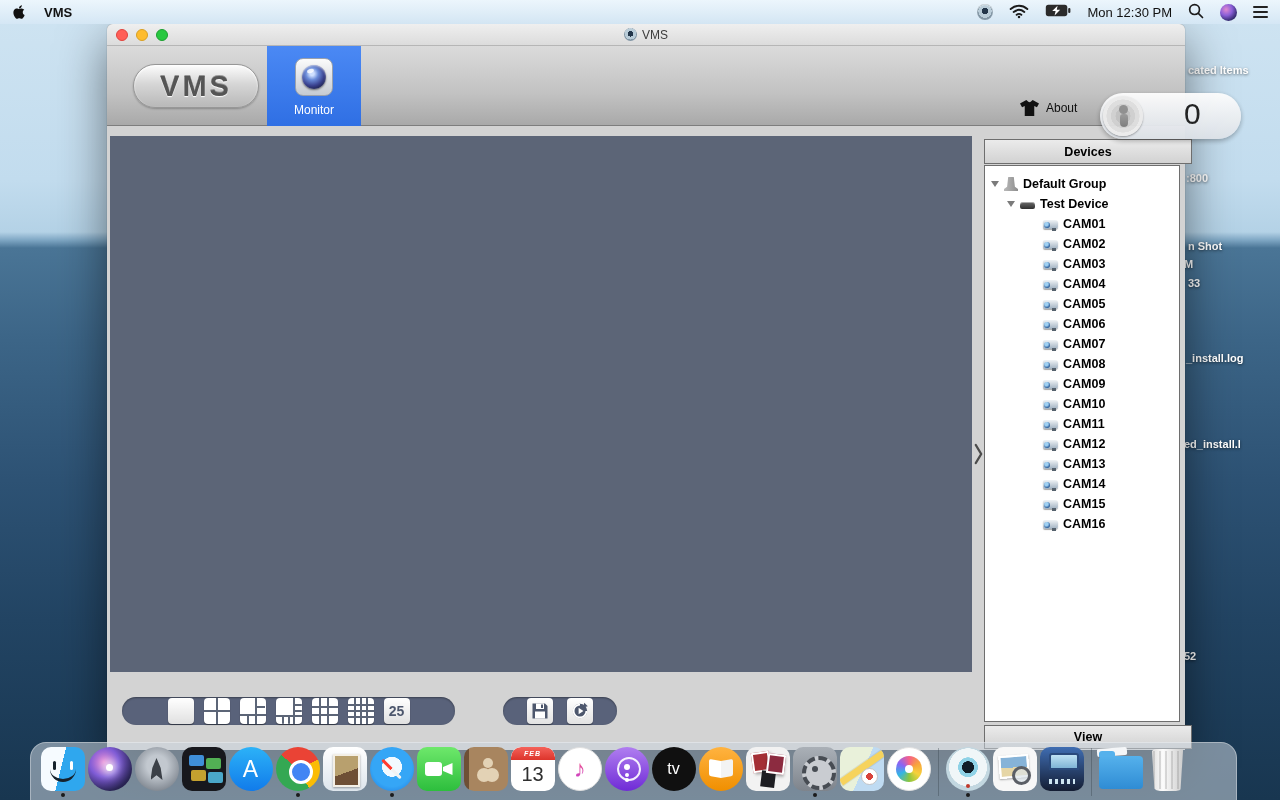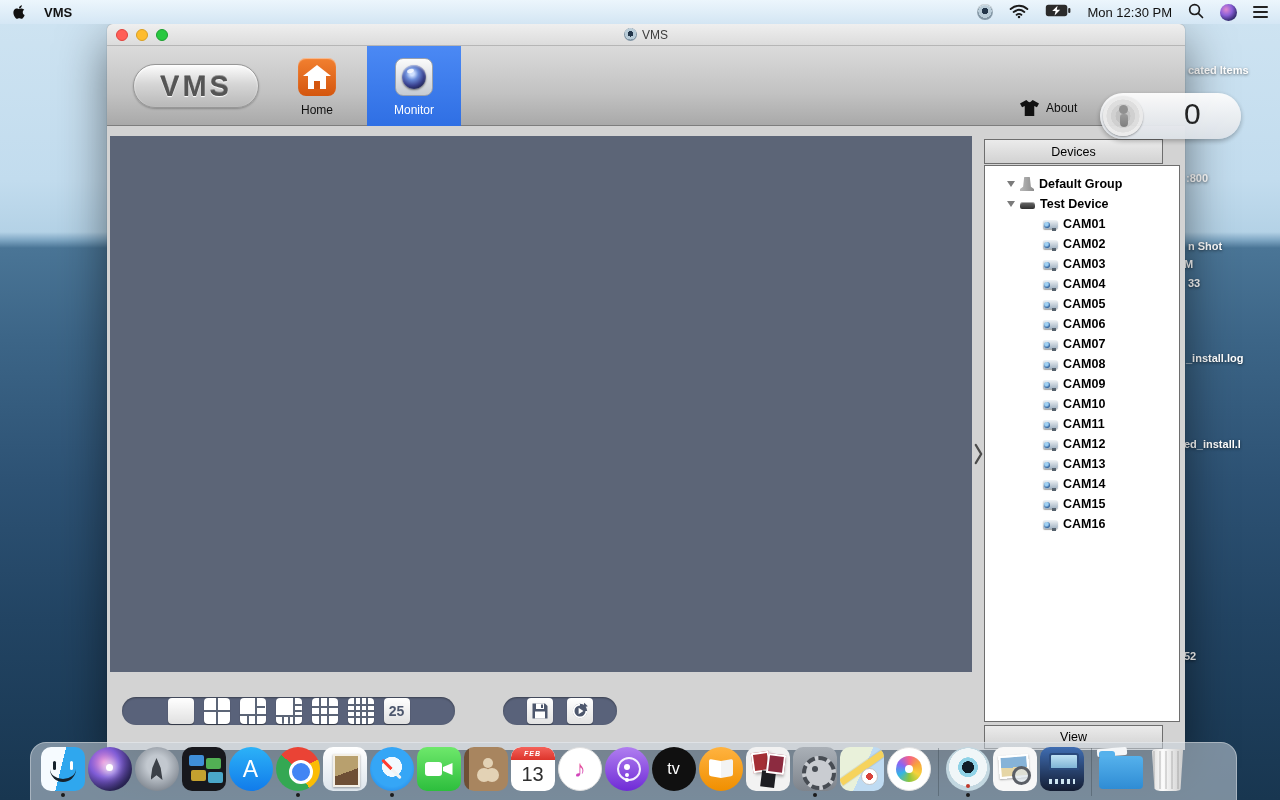--- a/index.html
+++ b/index.html
@@ -101,31 +101,31 @@
   .alarm-ring::after { content:""; position:absolute; left:16.5px; top:18px; width:8px; height:13px;
                        border-radius:4px 4px 5px 5px; background:linear-gradient(#9a9a9a,#7e7e7e); }
   .alarm-count { position:absolute; left:84px; top:4px; font-size:30px; color:#1c1c1c; }
 
   
   .video-area { position:absolute; left:3px; top:112px; width:862px; height:536px; background:#5c6577; }
   .panel-toggle { position:absolute; left:864px; top:415px; width:14px; height:30px;
                   display:flex; align-items:center; justify-content:center; }
   .panel-toggle svg { width:9px; height:22px; display:block; }
 
-  .side-header { position:absolute; left:877px; width:179px; height:25px;
+  .side-header { position:absolute; left:877px; width:208px; height:25px;
                  background:linear-gradient(#ebebeb,#d2d2d2); border:1px solid #6e6e6e;
                  display:flex; align-items:center; justify-content:center;
-                 font-size:12.5px; font-weight:400; color:#000; }
+                 font-size:12.5px; font-weight:700; color:#000; }
   .devices-header { top:115px; }
   .view-header { top:701px; height:24px;text-align:center; }
   .tree-box { position:absolute; left:877px; top:141px; width:196px; height:557px;
               background:#fff; border:1px solid #6e6e6e; overflow:hidden; padding-top:8px; }
   .tree-row { height:20px; display:flex; align-items:center; font-size:12.5px; font-weight:700; color:#000; }
   .tree-row .tw { width:10px; display:flex; justify-content:center; }
-  .tree-row.lvl0 { padding-left:21px; } .tree-row.lvl1 { padding-left:21px; } .tree-row.lvl2 { padding-left:44px; }
+  .tree-row.lvl0 { padding-left:5px; } .tree-row.lvl1 { padding-left:21px; } .tree-row.lvl2 { padding-left:44px; }
   .tree-row.has-arrow .tw::before { content:""; width:0; height:0;
        border-left:4.5px solid transparent; border-right:4.5px solid transparent; border-top:6px solid #7b7b7b; }
   .ticon { margin:0 5px 0 4px; position:relative; display:block; }
   .ti-group { width:14px; height:14px;
               background:linear-gradient(90deg,#b9b9b9,#8d8d8d); clip-path:polygon(30% 0,70% 0,78% 70%,100% 85%,100% 100%,0 100%,0 85%,22% 70%); }
   .ti-device { width:15px; height:7px; border-radius:3px 3px 2px 2px; margin-top:2px;
                background:linear-gradient(#6b6b6b,#2f2f2f); box-shadow:inset 0 1px 0 rgba(255,255,255,.45); }
   .ti-cam { width:15px; height:9px; border-radius:2px 3px 3px 2px; margin-top:1px;
             background:linear-gradient(#f0f3f6,#9fb0c0); box-shadow:0 1px 1px rgba(0,0,0,.35); }
   .ti-cam::before { content:""; position:absolute; left:0.5px; top:1.5px; width:6px; height:6px; border-radius:50%;
@@ -358,24 +358,20 @@
       <span class="title-cam"></span>
       <span>VMS</span>
     </div>
   </div>
 
   <div class="toolbar">
     <div class="logo-pill">VMS</div>
 
     <div class="tabs">
 
-        <div class="tab tab-home">
-          <span class="tab-icon ti-home"></span>
-          <span class="tab-label">Home</span>
-        </div>
 
         <div class="tab tab-monitor active">
           <span class="tab-icon ti-monitor"></span>
           <span class="tab-label">Monitor</span>
         </div>
 
       </div>
 
     <div class="about">
       <svg viewBox="0 0 24 20">

